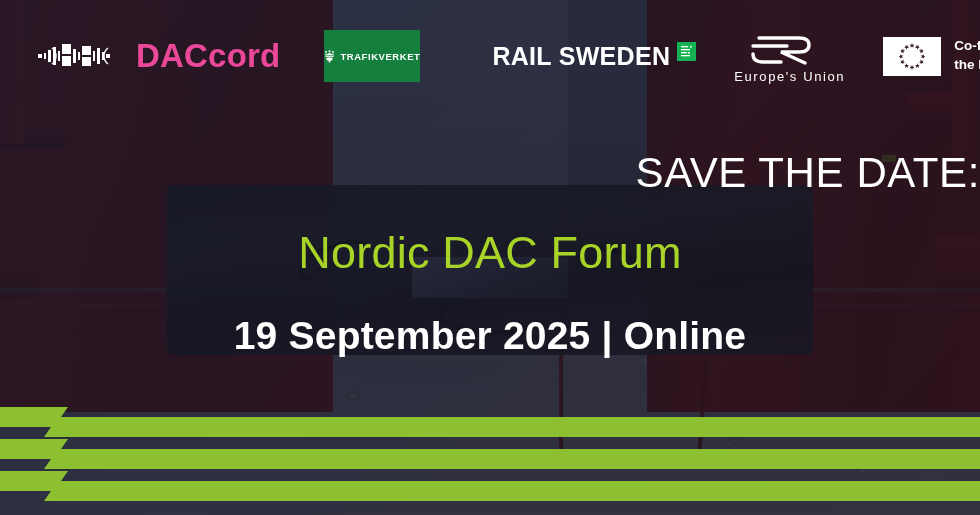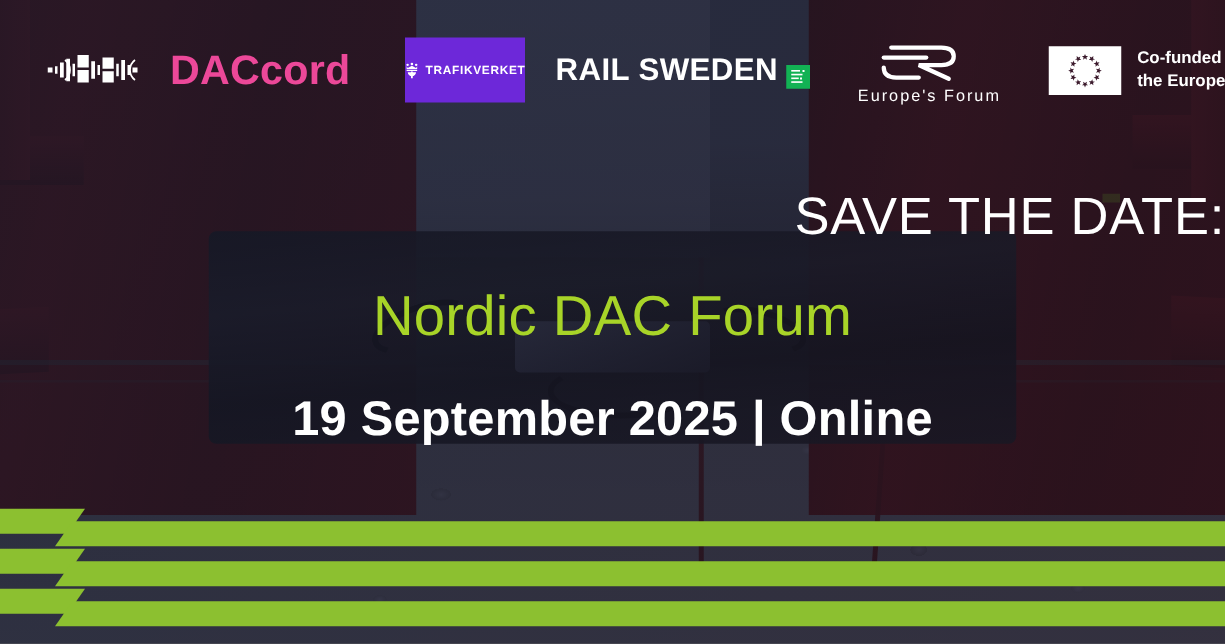--- a/index.html
+++ b/index.html
@@ -146,32 +146,32 @@
   .logo-daccord { display:flex; align-items:center; gap:14px; margin-left:14px; }
   .daccord-mark { display:block; }
   .daccord-word {
     color:#ec4899; font-size:33px; font-weight:700; letter-spacing:.2px;
     white-space:nowrap;
   }
 
   
   .logo-trafikverket {
     margin-left:44px;
-    background:#6d28d9;
+    background:#15803d;
     width:96px; height:52px;
     display:flex; align-items:center; justify-content:center;
     gap:5px;
   }
   .tv-word {
     color:#ffffff; font-size:9.5px; font-weight:bold; letter-spacing:.55px;
     white-space:nowrap;
   }
 
   
-  .logo-railsweden { margin-left:24px; display:flex; align-items:flex-end; gap:7px; }
+  .logo-railsweden { margin-left:72px; display:flex; align-items:flex-start; gap:7px; }
   .rs-word {
     color:#ffffff; font-size:25px; font-weight:bold; letter-spacing:.3px;
     white-space:nowrap;
   }
   .rs-square {
     width:19px; height:19px; background:#12b254;
     position:relative; display:block;
   }
 
   
@@ -320,21 +320,21 @@
     </div>
 
     <div class="logo-europesrail">
       <svg width="86" height="38" viewBox="0 0 86 38">
         <g fill="none" stroke="#ffffff" stroke-width="3.4" stroke-linecap="round">
           <path d="M12 9 L52 9 Q62 9 62 16 Q62 23 52 23 L34 23 L58 34"></path>
           <path d="M6 17 L40 17"></path>
           <path d="M6 25 Q6 33 16 33 L34 33"></path>
         </g>
       </svg>
-      <span class="er-word">Europe's Forum</span>
+      <span class="er-word">Europe's Union</span>
     </div>
 
     <div class="logo-eu">
       <span class="eu-flag">
         <svg width="58" height="39" viewBox="0 0 58 39">
           <g fill="#3b1a2c">
             <g transform="translate(29,19.5)">
               <g transform="rotate(0)   translate(0,-11)">
                   <path d="M0 -2.4 L0.7 -0.7 L2.5 -0.7 L1.1 0.4 L1.6 2.2 L0 1.1 L-1.6 2.2 L-1.1 0.4 L-2.5 -0.7 L-0.7 -0.7 Z"></path>
                 </g>

